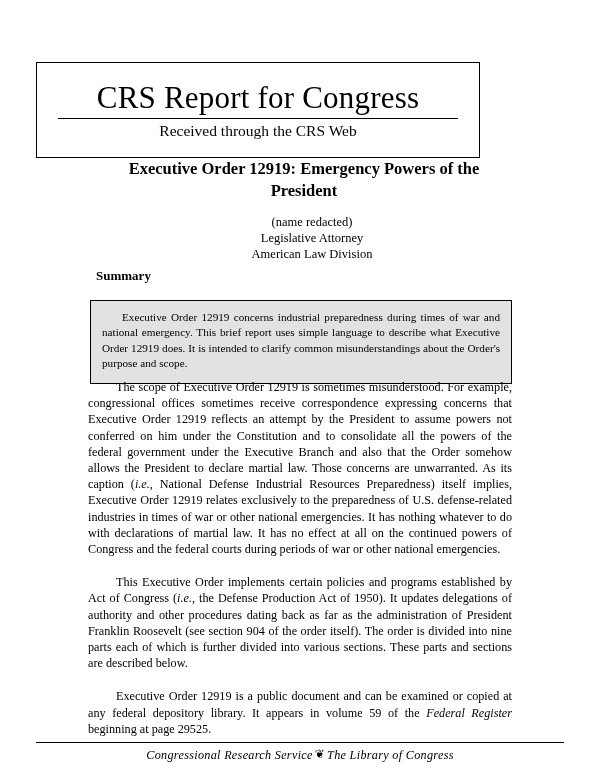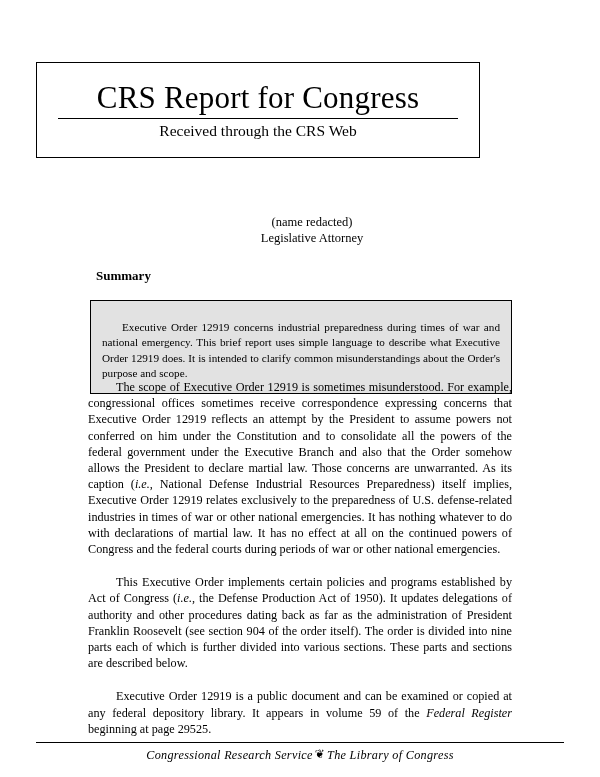--- a/index.html
+++ b/index.html
@@ -98,21 +98,21 @@
 
   
   .summary-box {
     position: absolute;
     left: 90px;
     top: 300px;
     width: 422px;
     box-sizing: border-box;
     background: #e2e2e2;
     border: 1.3px solid #000;
-    padding: 19px 11px 11px 11px;
+    padding: 9px 11px 11px 11px;
   }
   .summary-box p {
     margin: 0;
     font-size: 11.2px;
     line-height: 15.4px;
     text-align: justify;
     text-indent: 20px;
   }
 
   
@@ -165,24 +165,26 @@
 
 <div class="page">
 
 
   <div class="banner">
     <div class="banner-title">CRS Report for Congress</div>
     <div class="banner-rule"></div>
     <div class="banner-sub">Received through the CRS Web</div>
   </div>
 
+  <div class="doc-title">Executive Order 12919: Emergency Powers of the President</div>
 
   <div class="byline">
     <div>(name redacted)</div>
     <div>Legislative Attorney</div>
+    <div>American Law Division</div>
   </div>
 
   <div class="summary-heading">Summary</div>
 
   <div class="summary-box">
     <p>Executive Order 12919 concerns industrial preparedness during times of war and national emergency.  This brief report uses simple language to describe what Executive Order 12919 does.  It is intended to clarify common misunderstandings about the Order's purpose and scope.</p>
   </div>
 
   <div class="body-text">
     <p><span>The scope of Executive Order 12919 is sometimes misunderstood.  For example, congressional offices sometimes receive correspondence expressing concerns that Executive Order 12919 reflects an attempt by the President to assume powers not conferred on him under the Constitution and to consolidate all the powers of the federal government under the Executive Branch and also that the Order somehow allows the President to declare martial law.  Those concerns are unwarranted.  As its caption (</span><em>i.e.</em><span>, National Defense Industrial Resources Preparedness) itself implies, Executive Order 12919 relates exclusively to the preparedness of U.S. defense-related industries in times of war or other national emergencies.  It has nothing whatever to do with declarations of martial law.  It has no effect at all on the continued powers of Congress and the federal courts during periods of war or other national emergencies.</span></p>

